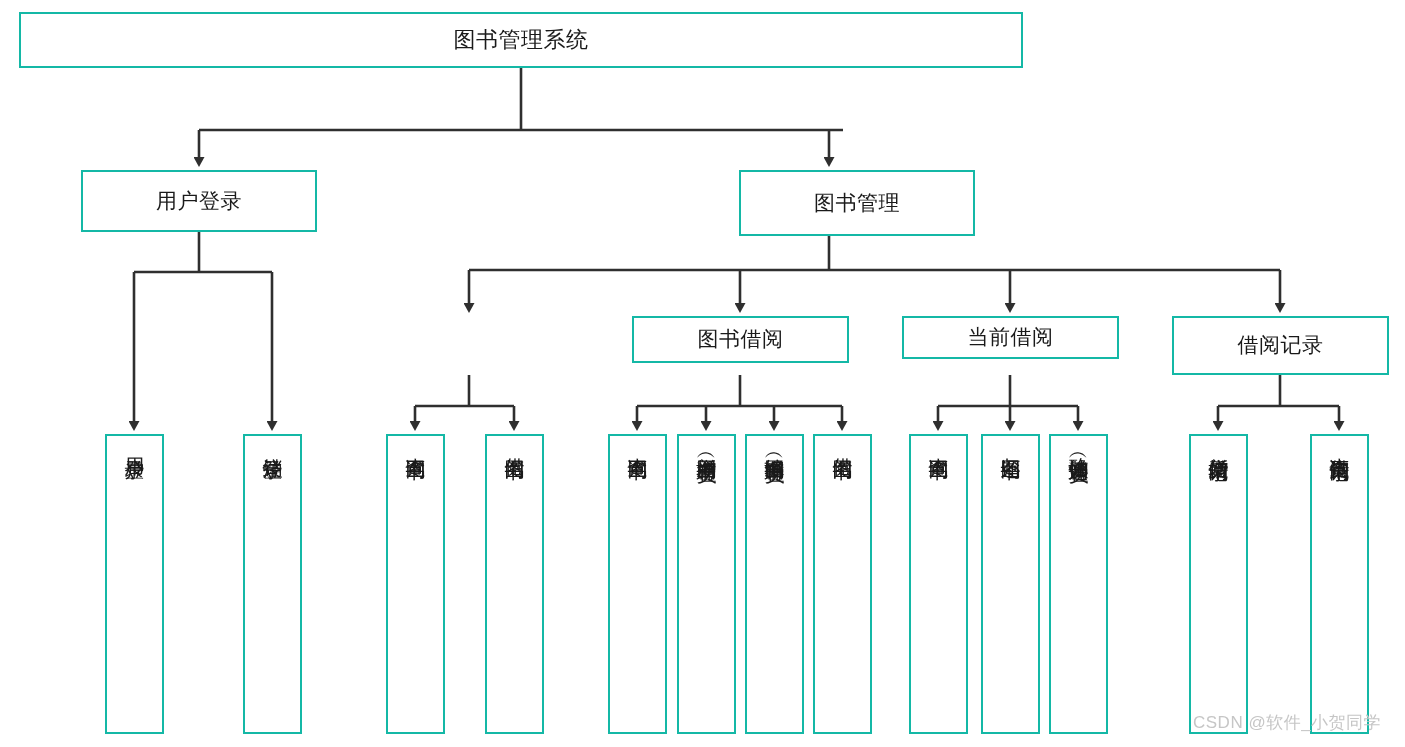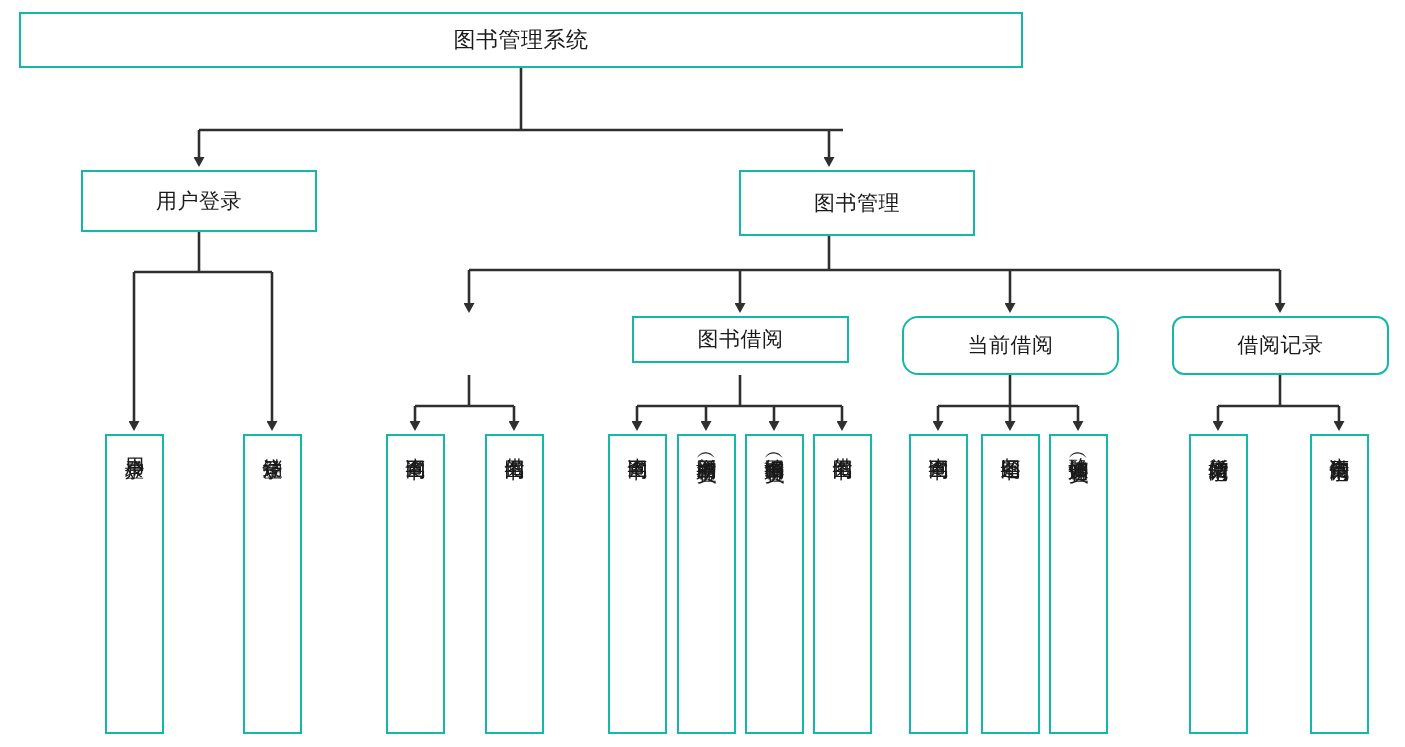--- a/index.html
+++ b/index.html
@@ -140,24 +140,24 @@
   <div class="node horiz" style="left:81px;top:170px;width:236px;height:62px;">
     <span class="node-label">用户登录</span>
   </div>
   <div class="node horiz" style="left:711px;top:170px;width:236px;height:66px;margin-left:28px;">
     <span class="node-label">图书管理</span>
   </div>
 
   <div class="node horiz" style="left:632px;top:316px;width:217px;height:47px;">
     <span class="node-label">图书借阅</span>
   </div>
-  <div class="node horiz" style="left:902px;top:316px;width:217px;height:59px;border-radius:16px;">
+  <div class="node horiz" style="left:902px;top:316px;width:217px;height:43px;">
     <span class="node-label">当前借阅</span>
   </div>
-  <div class="node horiz" style="left:1172px;top:316px;width:217px;height:59px;border-radius:12px;">
+  <div class="node horiz" style="left:1172px;top:316px;width:217px;height:59px;">
     <span class="node-label">借阅记录</span>
   </div>
 
   <div class="node vert" style="left:105px;top:434px;width:59px;height:300px;">
     <span class="node-label">用户登录</span>
   </div>
   <div class="node vert" style="left:243px;top:434px;width:59px;height:300px;">
     <span class="node-label">注销登录</span>
   </div>
 
@@ -191,14 +191,15 @@
     <span class="node-label">确认归还（管理员）</span>
   </div>
 
   <div class="node vert" style="left:1189px;top:434px;width:59px;height:300px;">
     <span class="node-label">新增借阅记录</span>
   </div>
   <div class="node vert" style="left:1310px;top:434px;width:59px;height:300px;">
     <span class="node-label">查询借阅记录</span>
   </div>
 
+  <div class="watermark">CSDN @软件_小贺同学</div>
 
 </div>
 
 </body></html>

